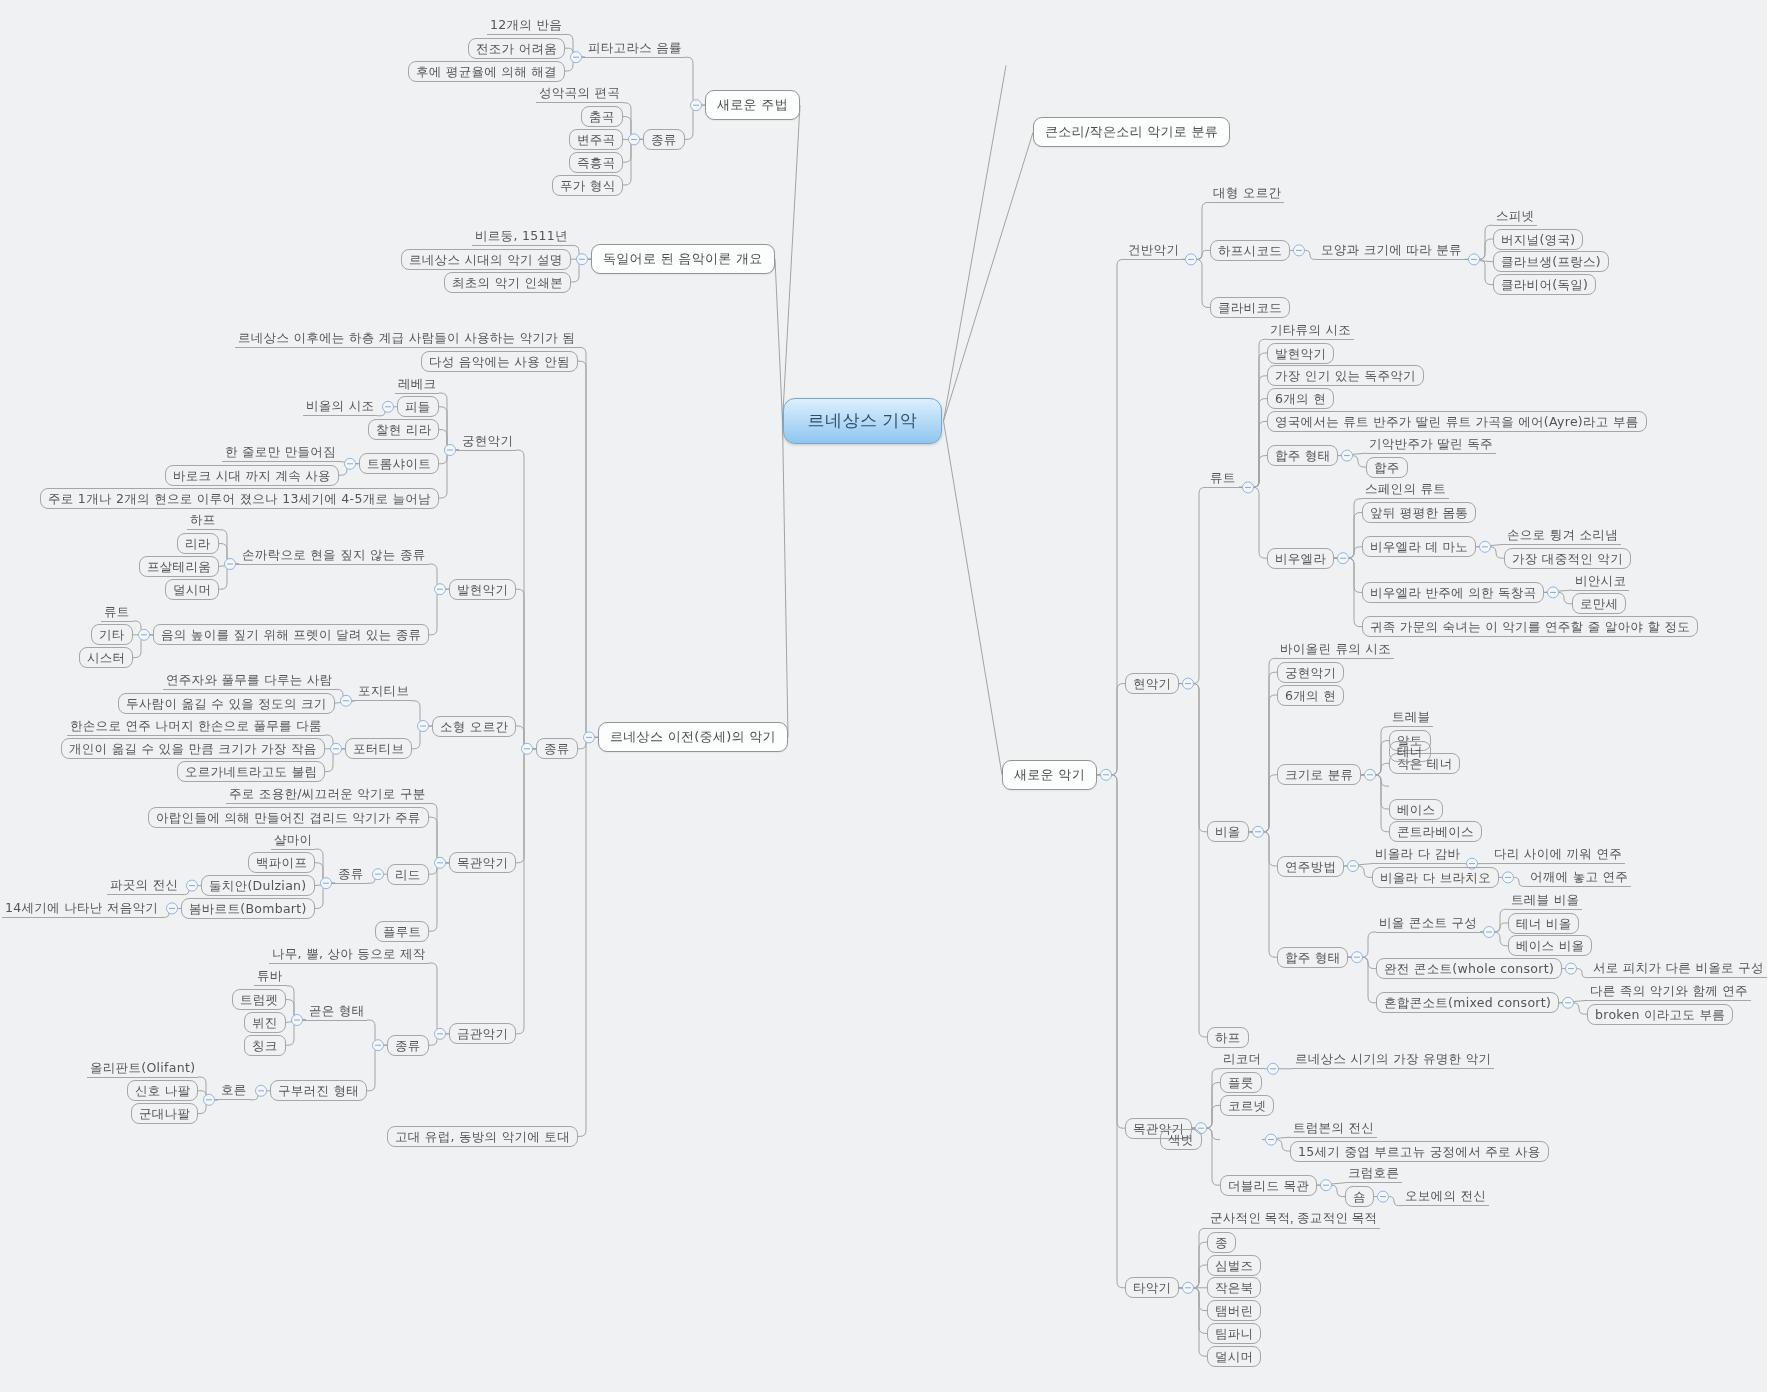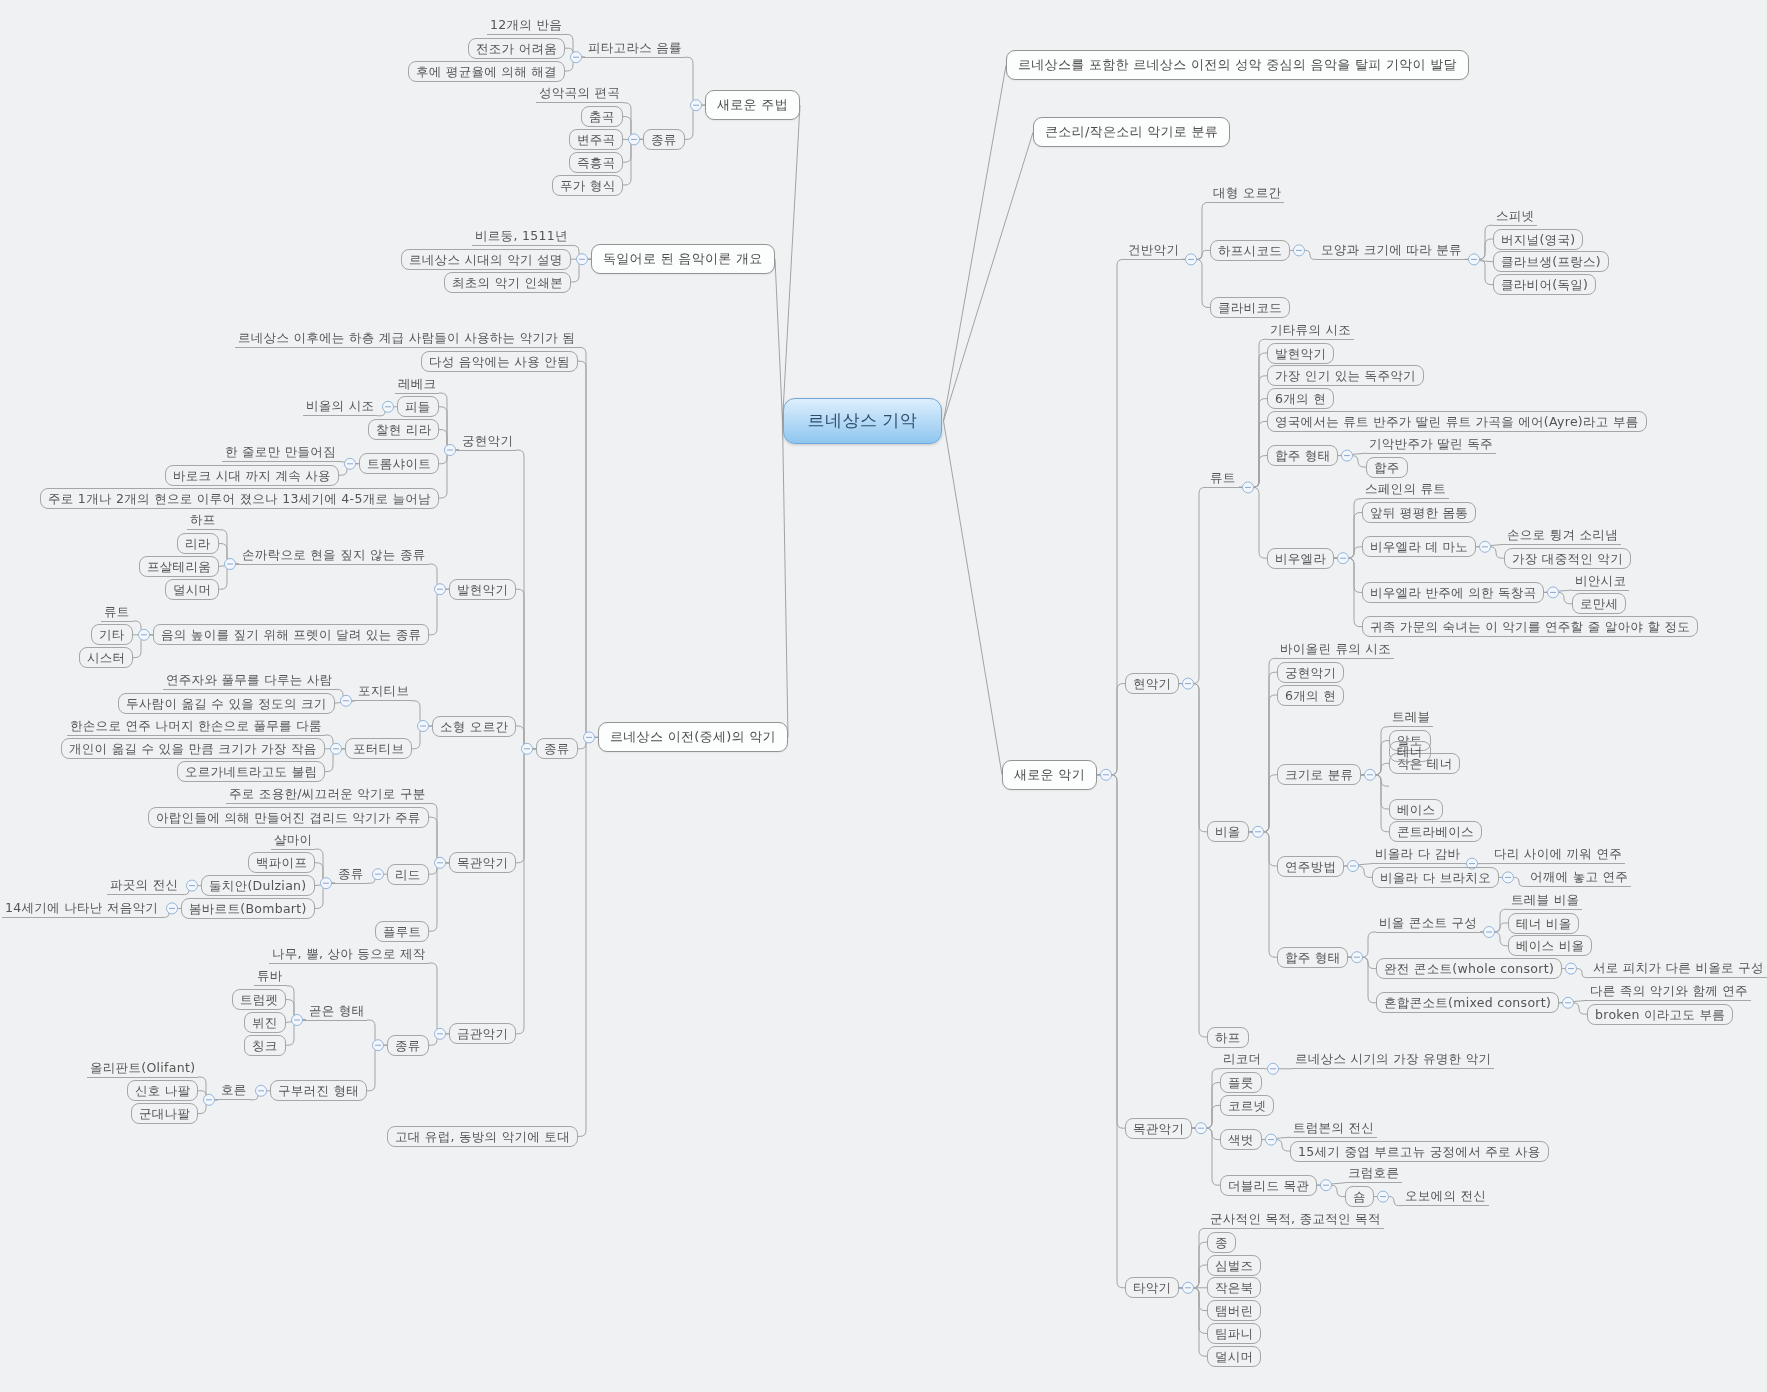--- a/index.html
+++ b/index.html
@@ -439,21 +439,20 @@
     <div class="node fork" style="left: 254px; top: 967.3px;">튜바</div>
     <div class="node box" style="left: 232px; top: 989.1px;">트럼펫</div>
     <div class="node box" style="left: 244px; top: 1011.9px;">뷔진</div>
     <div class="node box" style="left: 244px; top: 1034.7px; border-radius: 7px;">칭크</div>
     <div class="node box" style="left: 270px; top: 1080.3px;">구부러진 형태</div>
     <div class="node fork" style="left: 218px; top: 1081.3px;">호른</div>
     <div class="node fork" style="left: 87px; top: 1058.5px;">올리판트(Olifant)</div>
     <div class="node box" style="left: 127px; top: 1080.3px;">신호 나팔</div>
     <div class="node box" style="left: 131px; top: 1103.1px;">군대나팔</div>
     <div class="node box" style="left: 387px; top: 1125.9px;">고대 유럽, 동방의 악기에 토대</div>
-    <div class="node bubble" style="left: 1006px; top: 50.4px;">르네상스를 포함한 르네상스 이전의 성악 중심의 음악을 탈피 기악이 발달</div>
     <div class="node bubble" style="left: 1033px; top: 117.4px;">큰소리/작은소리 악기로 분류</div>
     <div class="node bubble" style="left: 1002px; top: 759.8px;">새로운 악기</div>
     <div class="node fork" style="left: 1125px; top: 240.9px;">건반악기</div>
     <div class="node fork" style="left: 1210px; top: 183.9px;">대형 오르간</div>
     <div class="node box" style="left: 1210px; top: 239.9px;">하프시코드</div>
     <div class="node fork" style="left: 1318px; top: 240.9px;">모양과 크기에 따라 분류</div>
     <div class="node fork" style="left: 1493px; top: 206.7px;">스피넷</div>
     <div class="node box" style="left: 1493px; top: 228.5px;">버지널(영국)</div>
     <div class="node box" style="left: 1493px; top: 251.3px;">클라브생(프랑스)</div>
     <div class="node box" style="left: 1493px; top: 274.1px;">클라비어(독일)</div>
@@ -503,28 +502,28 @@
     <div class="node fork" style="left: 1590px; top: 959.1px;">서로 피치가 다른 비올로 구성</div>
     <div class="node box" style="left: 1376px; top: 992.3px;">혼합콘소트(mixed consort)</div>
     <div class="node fork" style="left: 1587px; top: 981.9px;">다른 족의 악기와 함께 연주</div>
     <div class="node box" style="left: 1587px; top: 1003.7px;">broken 이라고도 부름</div>
     <div class="node box" style="left: 1207px; top: 1026.5px;">하프</div>
     <div class="node box" style="left: 1125px; top: 1117.7px;">목관악기</div>
     <div class="node fork" style="left: 1220px; top: 1050.3px;">리코더</div>
     <div class="node fork" style="left: 1292px; top: 1050.3px;">르네상스 시기의 가장 유명한 악기</div>
     <div class="node box" style="left: 1220px; top: 1072.1px;">플룻</div>
     <div class="node box" style="left: 1220px; top: 1094.9px;">코르넷</div>
-    <div class="node box" style="left: 1220px; top: 1129.1px;">색벗</div>
+    <div class="node box" style="left: 1160px; top: 1129.1px;">색벗</div>
     <div class="node fork" style="left: 1290px; top: 1118.7px;">트럼본의 전신</div>
     <div class="node box" style="left: 1290px; top: 1140.5px;">15세기 중엽 부르고뉴 궁정에서 주로 사용</div>
     <div class="node box" style="left: 1220px; top: 1174.7px;">더블리드 목관</div>
     <div class="node fork" style="left: 1345px; top: 1164.3px;">크럼호른</div>
     <div class="node box" style="left: 1345px; top: 1186.1px;">숌</div>
     <div class="node fork" style="left: 1402px; top: 1187.1px;">오보에의 전신</div>
     <div class="node box" style="left: 1125px; top: 1277.3px;">타악기</div>
-    <div class="node fork" style="left: 1207px; top: 1209.9px;">군사적인 목적, 종교적인 목적</div>
+    <div class="node fork" style="left: 1207px; top: 1209.9px; font-family: Liberation Serif, serif;">군사적인 목적, 종교적인 목적</div>
     <div class="node box" style="left: 1207px; top: 1231.7px;">종</div>
     <div class="node box" style="left: 1207px; top: 1254.5px;">심벌즈</div>
     <div class="node box" style="left: 1207px; top: 1277.3px;">작은북</div>
     <div class="node box" style="left: 1207px; top: 1300.1px;">탬버린</div>
     <div class="node box" style="left: 1207px; top: 1322.9px;">팀파니</div>
     <div class="node box" style="left: 1207px; top: 1345.7px;">덜시머</div>
   </div>
 
 </body></html>

